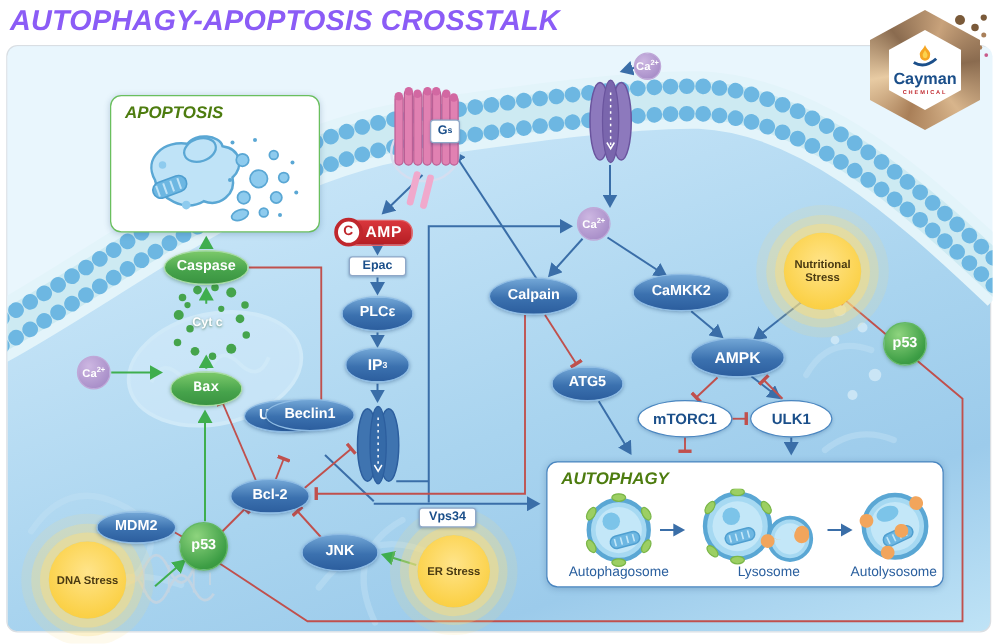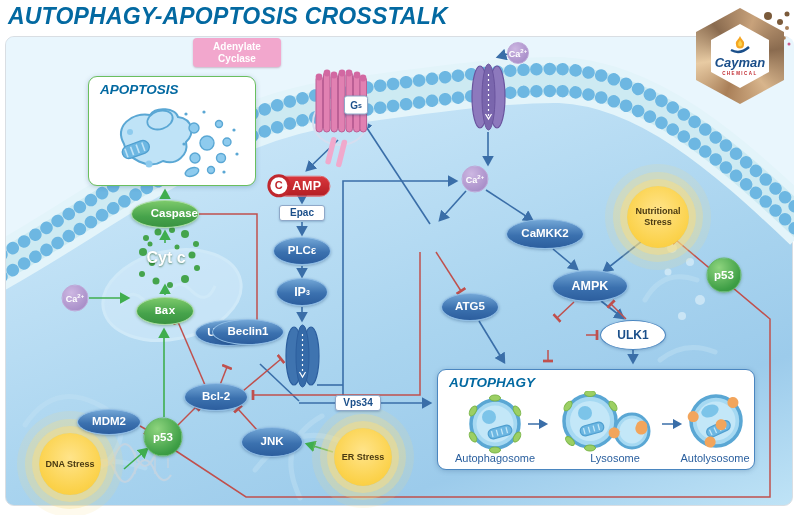--- a/index.html
+++ b/index.html
@@ -1,18 +1,18 @@
 <!DOCTYPE html>
 <html><head>
 <meta charset="utf-8">
 <style>
   html,body{margin:0;padding:0;background:#fff;font-family:"Liberation Sans",sans-serif;}
   #stage{position:relative;width:800px;height:515px;overflow:hidden;background:#fff;}
   #page-title{position:absolute;left:8px;top:3px;font-size:23px;font-weight:800;font-style:italic;
-    color:#0369a1;letter-spacing:.2px;white-space:nowrap;}
+    color:#8b5cf6;letter-spacing:.2px;white-space:nowrap;}
   #panel{position:absolute;left:5px;top:36px;width:788px;height:470px;border:1.5px solid #d9dee3;border-radius:9px;
     background:linear-gradient(160deg,#d8edfa 0%,#c2e2f6 30%,#a9d4ef 60%,#9ccbeb 80%,#bfe3f6 100%);box-sizing:border-box;}
   #diagram-svg{position:absolute;left:0;top:0;width:800px;height:515px;
     clip-path:inset(37px 6px 10px 6px round 8px);}
   .node{position:absolute;transform:translate(-50%,-50%);display:flex;align-items:center;justify-content:center;
     color:#fff;font-weight:bold;font-size:11.5px;text-align:center;box-sizing:border-box;z-index:5;line-height:1;}
   .ell-blue{border-radius:50%;background:linear-gradient(180deg,#72a6d6 0%,#3b71af 55%,#2c5e9e 100%);
     border:1.5px solid #8fbce4;box-shadow:0 1px 3px rgba(20,60,110,.35);}
   .ell-green{border-radius:50%;background:linear-gradient(180deg,#7cc96a 0%,#46a34b 60%,#3a9341 100%);
     border:1.5px solid #a8dba2;box-shadow:0 1px 3px rgba(30,90,40,.35);}
@@ -23,41 +23,41 @@
   .pill-white{background:#fff;border:1px solid #8fa8c8;border-radius:3px;color:#1b4f8a;
     font-size:10px;box-shadow:0 1px 2px rgba(20,60,110,.25);}
   .ion{border-radius:50%;background:radial-gradient(circle at 35% 30%,#cdb7e2,#a98fc9 75%,#9a7fbd);
     border:1px solid #bfa8d8;font-size:9px;}
   .ion sup{font-size:6px;vertical-align:super;}
   .stress{border-radius:50%;background:radial-gradient(circle at 50% 40%,#ffe48a,#fbd148 70%,#f7c93e);
     color:#4a3a12;font-size:9px;font-weight:bold;z-index:4;
     box-shadow:0 0 0 7px rgba(250,222,130,.5),0 0 0 14px rgba(250,222,130,.3),0 0 0 22px rgba(250,222,130,.14);}
   .bigbox{position:absolute;background:#fff;border-radius:9px;z-index:6;box-sizing:border-box;
     box-shadow:0 1px 5px rgba(30,70,120,.25);}
-  .bigbox .box-title{position:absolute;left:11px;top:5px;font-size:13.5px;font-weight:800;font-style:italic;color:#0369a1;}
+  .bigbox .box-title{position:absolute;left:11px;top:5px;font-size:13.5px;font-weight:800;font-style:italic;color:#4d7c0f;}
   .stage-label{position:absolute;bottom:5px;transform:translateX(-50%);font-size:11px;font-weight:normal;color:#2a5f9e;white-space:nowrap;}
   #camp-node{z-index:5;}
   #camp-body{background:linear-gradient(180deg,#d9363c,#b41e24);border:1px solid #e0666b;border-radius:10px;
     color:#fff;font-weight:800;font-size:12.5px;padding:3px 8px 3px 16px;letter-spacing:.5px;}
   #camp-c{position:absolute;left:-9px;top:50%;transform:translateY(-50%);width:17px;height:17px;border-radius:50%;
     background:#fff;border:3px solid #c0272d;color:#c0272d;font-weight:800;font-size:11px;
     display:flex;align-items:center;justify-content:center;}
   #adenylate-label{position:absolute;left:193px;top:38px;width:88px;z-index:5;background:#f2a7cd;border-radius:4px;
     color:#fff;font-weight:bold;font-size:10px;text-align:center;line-height:1.15;padding:3px 0;
     box-shadow:0 1px 2px rgba(120,40,80,.3);}
   #cytc-label{position:absolute;left:166px;top:258px;transform:translate(-50%,-50%);z-index:5;
-    color:#fff;font-weight:bold;font-size:16px;text-shadow:0 1px 2px rgba(20,80,30,.6);}
+    color:#fff;font-weight:bold;font-size:10px;text-shadow:0 1px 2px rgba(20,80,30,.6);}
   #logo{position:absolute;left:690px;top:6px;width:102px;height:100px;z-index:10;}
   #logo-hex-outer{position:absolute;left:6px;top:2px;width:88px;height:96px;
     clip-path:polygon(50% 0,100% 25%,100% 75%,50% 100%,0 75%,0 25%);
     background:conic-gradient(from 20deg,#c8a27b,#8a6b4f,#d8b58c,#a97f58,#e8cba3,#8a6b4f,#c8a27b);}
   #logo-hex-inner{position:absolute;left:21px;top:18px;width:58px;height:64px;
     clip-path:polygon(50% 0,100% 25%,100% 75%,50% 100%,0 75%,0 25%);
     background:#fff;display:flex;flex-direction:column;align-items:center;justify-content:center;}
-  #logo-brand{color:#1b4f8a;font-weight:800;font-style:italic;font-size:13px;margin-top:1px;}
+  #logo-brand{color:#1b4f8a;font-weight:800;font-size:13px;margin-top:1px;}
   #logo-tagline{color:#c0272d;font-size:4.5px;font-weight:bold;letter-spacing:1.5px;margin-top:1px;}
   .subtxt{font-size:7px;vertical-align:sub;}
 </style>
 </head>
 <body>
 
 <div id="stage">
 
   <div id="page-title">AUTOPHAGY-APOPTOSIS CROSSTALK</div>
   <div id="panel"></div>
@@ -215,33 +215,29 @@
 
     <g>
       <ellipse cx="294" cy="356" rx="8" ry="29" fill="#3f74b0" stroke="#2c5e9e" stroke-width="1.2"></ellipse>
       <ellipse cx="311" cy="356" rx="8" ry="29" fill="#3f74b0" stroke="#2c5e9e" stroke-width="1.2"></ellipse>
       <ellipse cx="302.5" cy="356" rx="6.5" ry="31" fill="#356aa8" stroke="#2c5e9e" stroke-width="1"></ellipse>
       <path d="M302.5 334 V374" stroke="#fff" stroke-width="1.2" stroke-dasharray="2 3"></path>
       <path d="M299.5 372 L302.5 377 L305.5 372" stroke="#fff" stroke-width="1.2" fill="none"></path>
     </g>
   </svg>
 
-  <div id="adenylate-label">
-    <span>Adenylate</span><br>
-    <span>Cyclase</span>
-  </div>
 
   <div class="node pill-white" style="left:356px;top:105px;width:24px;height:19px;">
     <span>G</span>
       <span class="subtxt">s</span>
   </div>
   <div class="node pill-white" style="left:302px;top:213px;width:46px;height:16px;">
     <span>Epac</span>
   </div>
-  <div class="node pill-white" style="left:358px;top:403px;width:46px;height:16px;">
+  <div class="node pill-white" style="left:358px;top:414px;width:46px;height:16px;">
     <span>Vps34</span>
   </div>
 
   <div class="node" id="camp-node" style="left:303px;top:186px;">
     <div id="camp-body" style="position:relative;">
       <div id="camp-c">C</div>
       <span>AMP</span>
     </div>
   </div>
 
@@ -260,35 +256,41 @@
     </div>
   <div class="node ell-blue" style="left:216px;top:397px;width:64px;height:28px;">
       <span>Bcl-2</span>
     </div>
   <div class="node ell-blue" style="left:109px;top:422px;width:64px;height:26px;">
       <span>MDM2</span>
     </div>
   <div class="node ell-blue" style="left:272px;top:442px;width:62px;height:30px;">
       <span>JNK</span>
     </div>
+  <div class="node ell-blue" style="left:427px;top:237px;width:72px;height:30px;">
+      <span>Calpain</span>
+    </div>
   <div class="node ell-blue" style="left:470px;top:307px;width:58px;height:28px;">
       <span>ATG5</span>
     </div>
   <div class="node ell-blue" style="left:545px;top:234px;width:78px;height:30px;">
       <span>CaMKK2</span>
     </div>
   <div class="node ell-blue" style="left:590px;top:286px;width:76px;height:32px;font-size:12.5px;">
       <span>AMPK</span>
     </div>
 
+  <div class="node ell-white" style="left:548px;top:335px;width:76px;height:30px;font-size:12px;">
+      <span>mTORC1</span>
+    </div>
   <div class="node ell-white" style="left:633px;top:335px;width:66px;height:30px;font-size:12px;">
       <span>ULK1</span>
     </div>
 
-  <div class="node ell-green" style="left:165px;top:214px;width:68px;height:28px;justify-content:flex-end;">
+  <div class="node ell-green" style="left:165px;top:214px;width:68px;height:28px;">
       <span>Caspase</span>
     </div>
   <div class="node ell-green" style="left:165px;top:311px;width:58px;height:28px;font-family:Liberation Mono, monospace;">
       <span>Bax</span>
     </div>
   <div class="node circ-green" style="left:163px;top:437px;width:39px;height:39px;">
       <span>p53</span>
     </div>
   <div class="node circ-green" style="left:724px;top:275px;width:35px;height:35px;">
       <span>p53</span>

